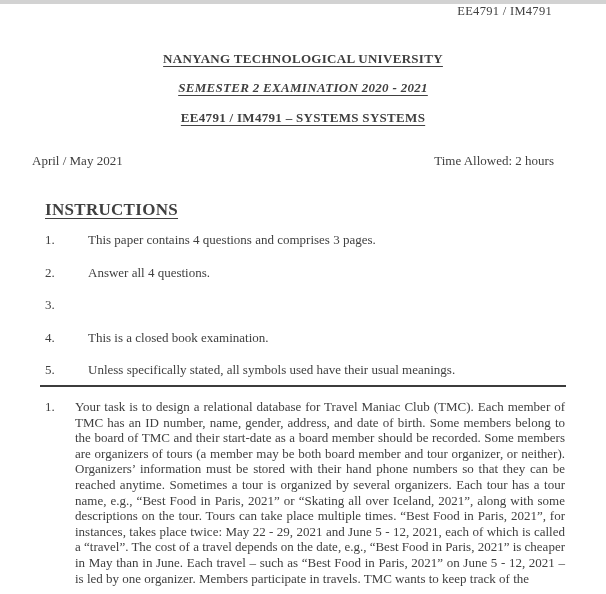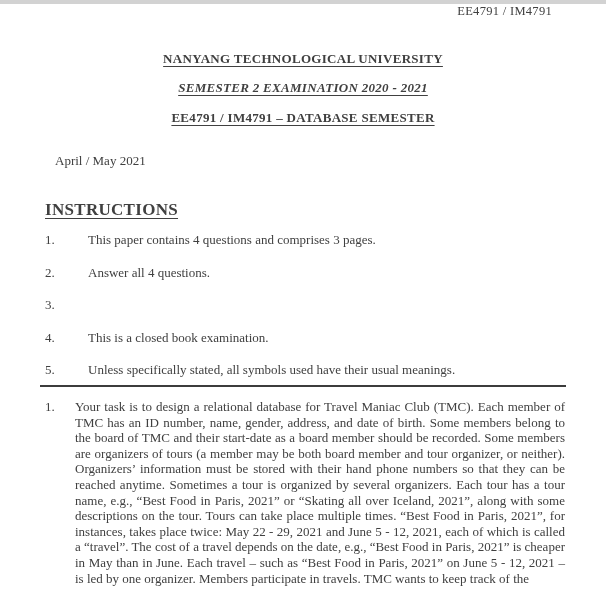--- a/index.html
+++ b/index.html
@@ -42,21 +42,21 @@
     text-decoration: underline;
     text-underline-offset: 3px;
     text-decoration-thickness: 1.3px;
   }
   .title1 { top: 51px; }
   .title2 { top: 80px; font-style: italic; }
   .title3 { top: 110px; }
   .date-row {
     position: absolute;
     top: 153px;
-    left: 55px;
+    left: 32px;
     right: 52px;
     display: flex;
     justify-content: space-between;
     font-size: 13px;
   }
   .instr-heading {
     position: absolute;
     top: 200px;
     left: 45px;
     font-size: 17px;
@@ -114,24 +114,25 @@
 <div class="page">
 
   <div class="scan-edge-top"></div>
 
   <div class="course-code">EE4791 / IM4791</div>
 
   <div class="center-title title1">NANYANG TECHNOLOGICAL UNIVERSITY</div>
 
   <div class="center-title title2">SEMESTER 2 EXAMINATION 2020 - 2021</div>
 
-  <div class="center-title title3">EE4791 / IM4791 – DATABASE SEMESTER</div>
+  <div class="center-title title3">EE4791 / IM4791 – SYSTEMS SYSTEMS</div>
 
   <div class="date-row">
     <span>April / May 2021</span>
+    <span>Time Allowed: 2 hours</span>
   </div>
 
   <div class="instr-heading">INSTRUCTIONS</div>
 
   <div class="instr-list">
     <div class="instr-item">
       <span class="instr-num">1.</span>
       <span class="instr-text">This paper contains 4 questions and comprises 3 pages.</span>
     </div>
     <div class="instr-item">

